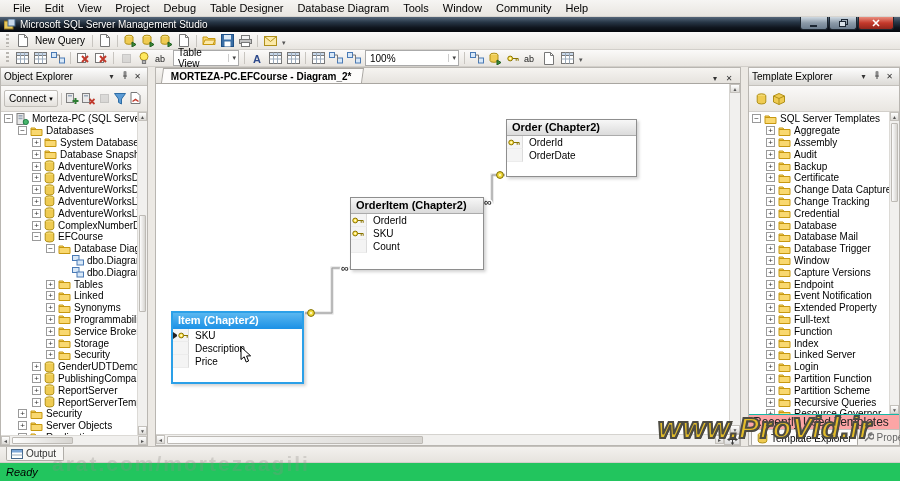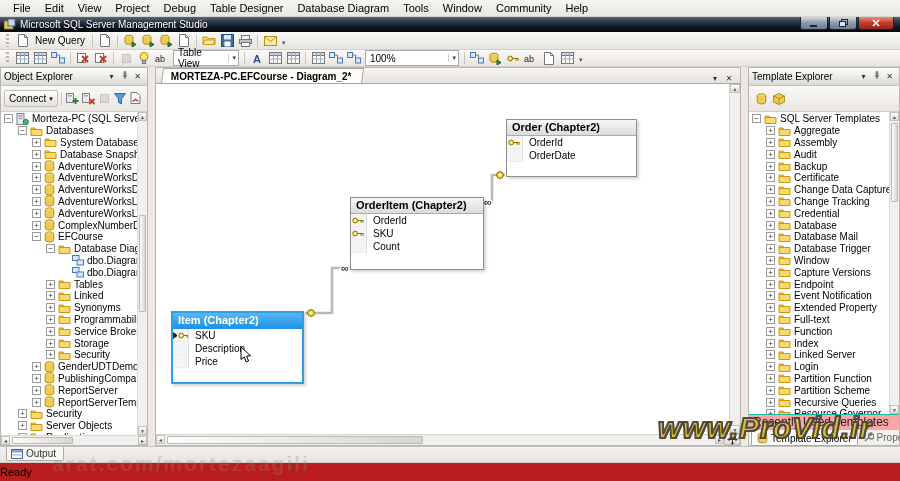--- a/index.html
+++ b/index.html
@@ -67,21 +67,21 @@
   .dgtable.selected{border:2px solid #2ba0e8;}
   .dgtable.selected .hdr{background:linear-gradient(#5ab7f0,#1f93e6);color:#fff;border-bottom:1px solid #1f93e6;}
   .dgrow{display:flex;height:13px;align-items:stretch;}
   .kcell{width:15px;flex:none;background:#f4f4f4;border-right:1px solid #dcdcdc;border-bottom:1px solid #ececec;display:flex;align-items:center;justify-content:center;}
   .cname{padding-left:6px;font-size:10px;line-height:13px;white-space:nowrap;}
   #connsvg{position:absolute;left:0;top:0;z-index:1;}
   #cursor{position:absolute;z-index:3;}
   
   #outstrip{height:15px;flex:none;display:flex;align-items:flex-start;background:linear-gradient(#f3f1ee,#e6e3de);border-top:1px solid #c4c1bc;padding-left:6px;}
   #outtab{height:13px;display:flex;align-items:center;background:#f8f7f5;border:1px solid #b0ada8;border-top:none;border-radius:0 0 2px 2px;padding:0 7px 0 4px;font-size:10px;color:#333;}
-  #statusbar{height:18px;flex:none;display:flex;align-items:center;background:#b91c1c;border-top:1px solid #d2cfca;font-size:11px;}
+  #statusbar{height:18px;flex:none;display:flex;align-items:center;background:#22c55e;border-top:1px solid #d2cfca;padding-left:6px;font-size:11px;font-style:italic;}
   
   #recent{height:14px;flex:none;background:#fca5a5;border-top:1px solid #14b8a6;font-size:12px;color:#222;display:flex;align-items:center;padding-left:4px;white-space:nowrap;overflow:hidden;}
   #tetabs{height:15px;flex:none;display:flex;align-items:flex-start;background:#f2f0ed;border-top:1px solid #c4c1bc;padding-left:2px;}
   .btab{height:14px;display:flex;align-items:center;font-size:10px;padding:0 5px;color:#666;white-space:nowrap;}
   .btab.active{background:#fdfcfb;border:1px solid #a9a6a1;border-top:1px solid #fdfcfb;color:#000;border-radius:0 0 2px 2px;}
   .btab .ticn{margin-right:3px;}
   
   #wm-site{position:absolute;right:28px;bottom:36px;z-index:50;font-size:30px;font-weight:800;font-style:italic;color:#e3bd2a;-webkit-text-stroke:2px #4e4c42;text-shadow:1px 1px 0 #333;letter-spacing:1px;}
   #wm-faint{position:absolute;left:52px;bottom:5px;z-index:49;font-size:21px;font-weight:bold;color:#8f8d88;opacity:.28;letter-spacing:2px;white-space:nowrap;}
 </style>

